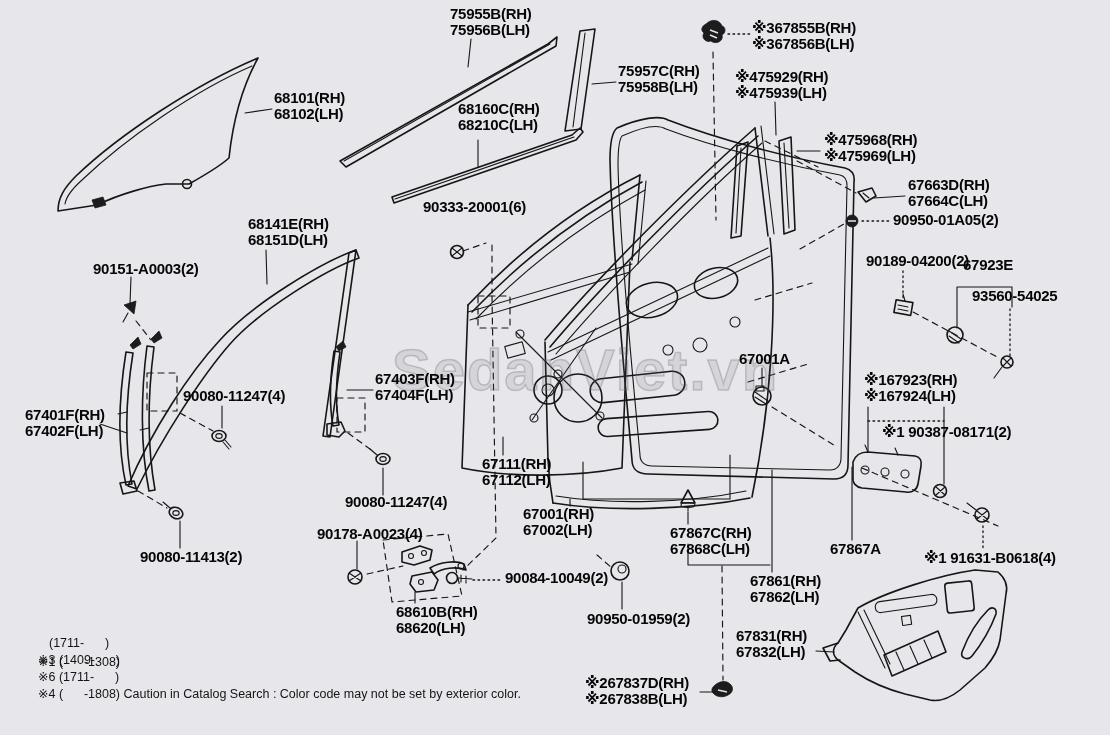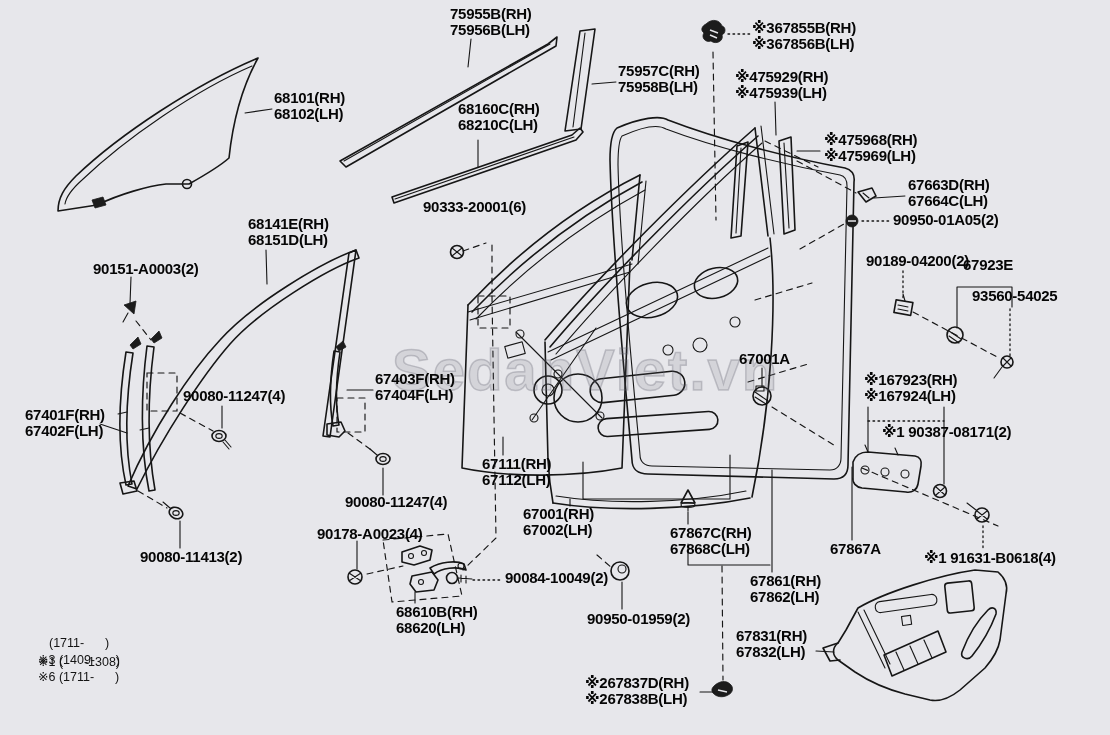--- a/index.html
+++ b/index.html
@@ -319,14 +319,15 @@
   <div class="lbl" style="left:924px;top:550px">※1 91631-B0618(4)</div>
   <div class="lbl" style="left:736px;top:628px">67831(RH)
 67832(LH)</div>
   <div class="lbl" style="left:585px;top:675px">※267837D(RH)
 ※267838B(LH)</div>
 
   <div class="leg" style="left:38px;top:656px">※1 (      -1308)</div>
   <div class="leg" style="left:49px;top:637px">(1711-      )</div>
   <div class="leg" style="left:38px;top:654px">※3 (1409-      )</div>
   <div class="leg" style="left:38px;top:671px">※6 (1711-      )</div>
+  <div class="leg" style="left:38px;top:688px">※4 (      -1808) Caution in Catalog Search : Color code may not be set by exterior color.</div>
 
 </div>
 
 </body></html>

